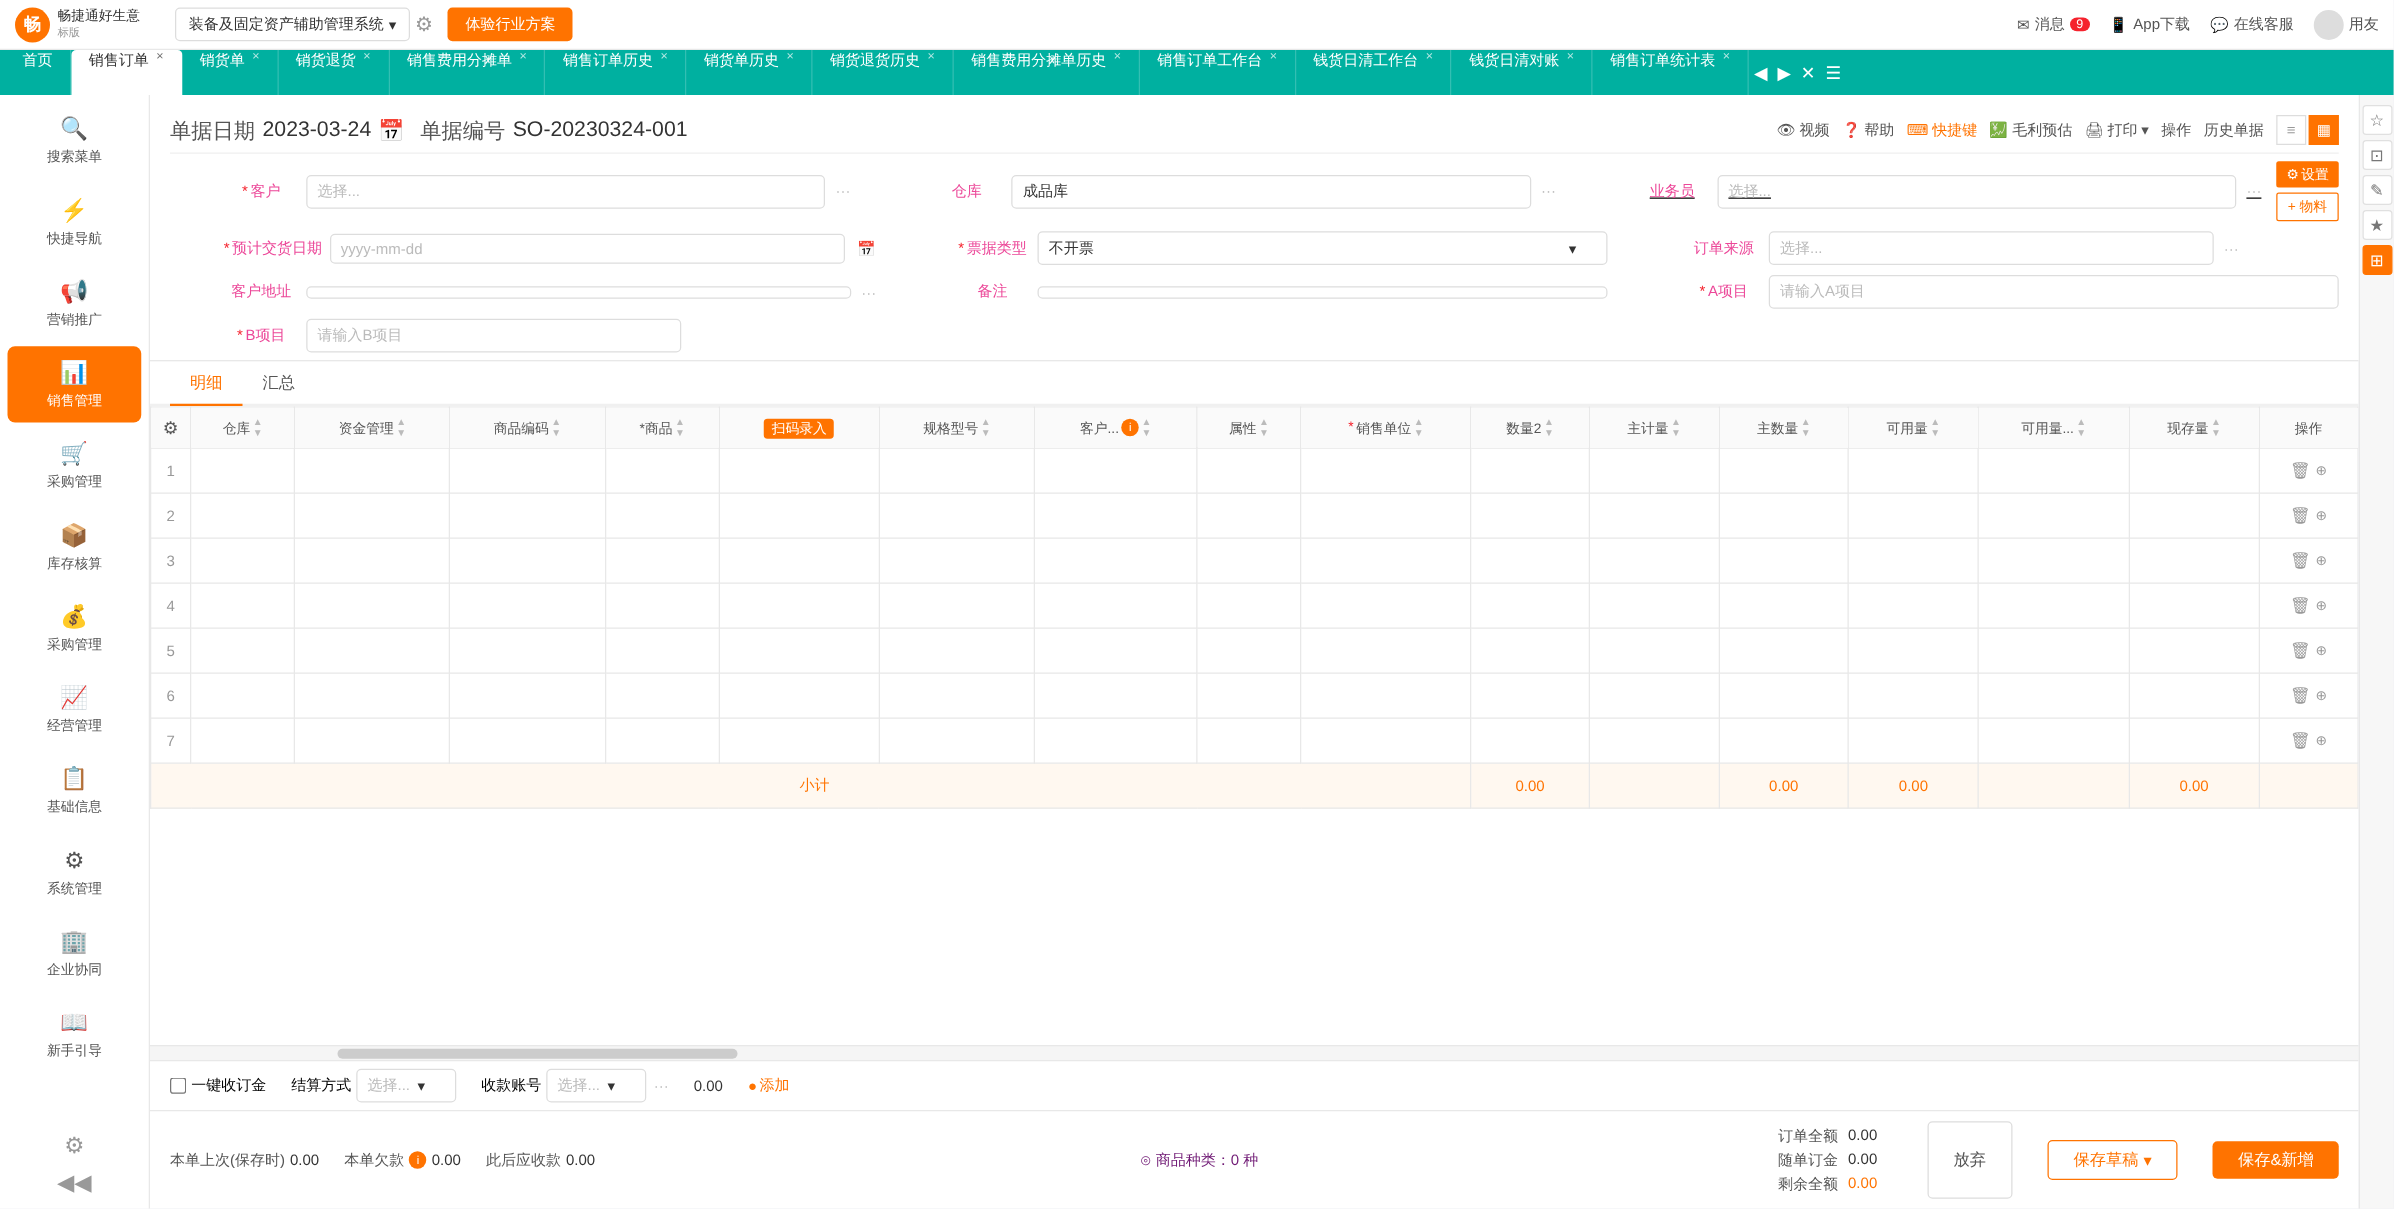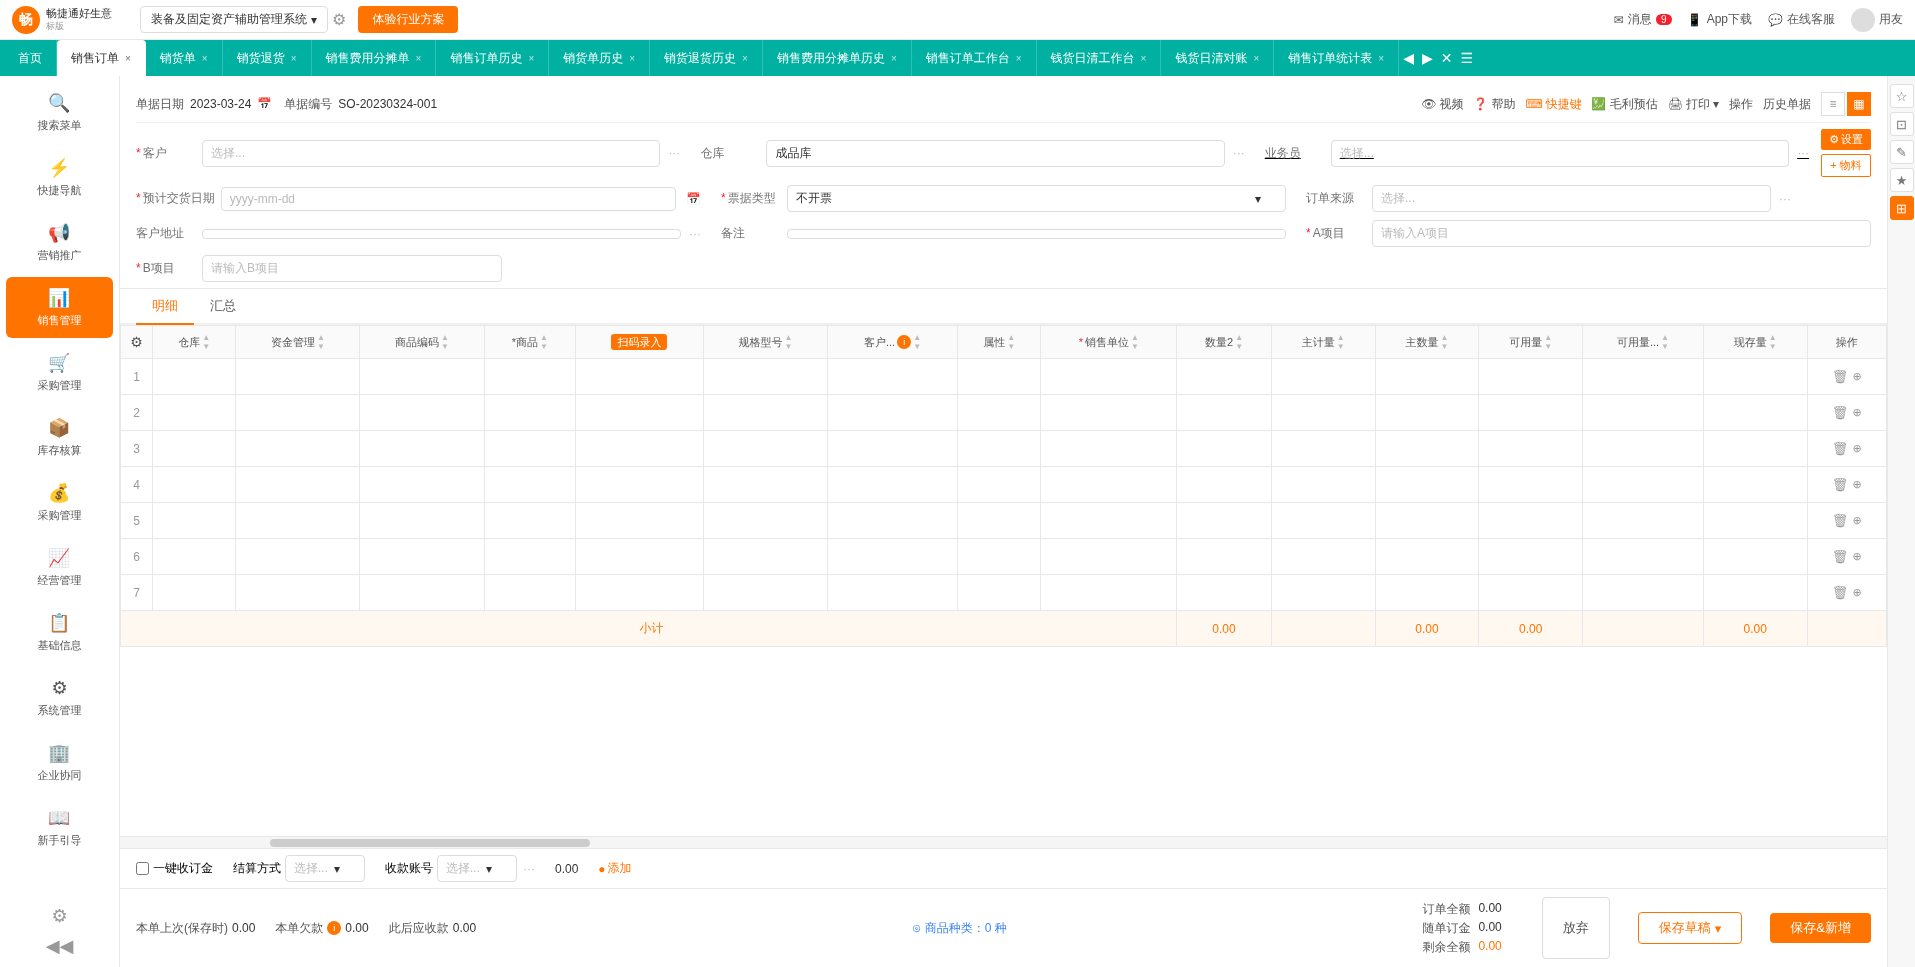--- a/index.html
+++ b/index.html
@@ -52,21 +52,21 @@
 
     
     .nav-tabs {
       height: 36px;
       background: #00b0a0;
       display: flex; align-items: center;
       padding: 0 4px;
       overflow: hidden;
     }
     .nav-tab {
-      padding: 0 14px; height: 36px; display: flex; align-items: center;
+      padding: 0 14px; height: 36px; display: flex; align-items: flex-start;
       color: #fff; font-size: 12px; cursor: pointer; white-space: nowrap;
       border-right: 1px solid rgba(255,255,255,0.2);
       position: relative;
     }
     .nav-tab.active {
       background: #fff; color: #333; border-radius: 4px 4px 0 0;
     }
     .nav-tab .close-x { margin-left: 6px; font-size: 10px; opacity: 0.7; }
 
     
@@ -100,35 +100,35 @@
       background: #fff;
       padding: 10px 16px 0;
       border-bottom: 1px solid #e8e8e8;
     }
 
     
     .toolbar-row {
       display: flex; align-items: center; justify-content: space-between;
       padding: 6px 0; border-bottom: 1px solid #f0f0f0; margin-bottom: 6px;
     }
-    .toolbar-left { display: flex; align-items: center; gap: 12px; font-size: 12px; color: #555; }
+    .toolbar-left { display: flex; align-items: center; gap: 12px; font-size: 17px; color: #555; }
     .toolbar-field { display: flex; align-items: center; gap: 6px; }
     .field-label { color: #555; }
     .field-value { color: #333; font-weight: 500; }
     .toolbar-right { display: flex; align-items: center; gap: 10px; font-size: 12px; color: #555; }
     .toolbar-btn { cursor: pointer; display: flex; align-items: center; gap: 3px; color: #555; }
     .toolbar-btn.orange { color: #ff7300; }
     .view-btns { display: flex; gap: 2px; }
     .view-btn { width: 24px; height: 24px; border: 1px solid #ddd; display: flex; align-items: center; justify-content: center; cursor: pointer; color: #999; }
     .view-btn.active { background: #ff7300; color: #fff; border-color: #ff7300; }
 
     
     .form-row { display: flex; align-items: center; gap: 0; margin-bottom: 8px; }
     .form-group { display: flex; align-items: center; gap: 6px; flex: 1; }
-    .form-label { color: #737373; white-space: nowrap; min-width: 60px; text-align: left; }
+    .form-label { color: #ec4899; white-space: nowrap; min-width: 60px; text-align: center; margin-left: 43px; }
     .required::before { content: '*'; color: #f5222d; margin-right: 2px; }
     .form-input {
       border: 1px solid #ddd; border-radius: 4px; padding: 4px 8px;
       font-size: 12px; color: #333; background: #fff;
       min-width: 120px; cursor: pointer;
     }
     .form-input.placeholder { color: #bbb; }
     .form-dots { color: #bbb; cursor: pointer; margin-left: 2px; }
     .select-input {
       border: 1px solid #ddd; border-radius: 4px; padding: 4px 24px 4px 8px;
@@ -193,21 +193,21 @@
     }
     .footer-stat { display: flex; align-items: center; gap: 4px; font-size: 12px; color: #555; margin-right: 20px; }
     .footer-stat-val { color: #333; font-weight: 500; }
     .footer-right { margin-left: auto; display: flex; align-items: center; gap: 28px; }
     .footer-summary { display: flex; flex-direction: column; align-items: flex-end; gap: 2px; font-size: 12px; color: #555; margin-right: 12px; }
     .summary-row { display: flex; gap: 8px; }
     .summary-val { color: #333; font-weight: 500; }
     .btn-abandon { border: 1px solid #ddd; background: #fff; padding: 21px 20px; border-radius: 4px; cursor: pointer; font-size: 13px; color: #555; }
     .btn-save-draft { border: 1px solid #ff7300; background: #fff; padding: 6px 20px; border-radius: 4px; cursor: pointer; font-size: 13px; color: #ff7300; display: flex; align-items: center; gap: 4px; }
     .btn-save-new { background: #ff7300; color: #fff; padding: 6px 20px; border-radius: 4px; border: none; cursor: pointer; font-size: 13px; }
-    .goods-count { margin-left: auto; font-size: 12px; color: #3b82f6; }
+    .goods-count { margin-left: auto; font-size: 12px; color: #701a75; }
 
     
     .right-mini-toolbar {
       width: 28px; background: #f7f7f7; border-left: 1px solid #e8e8e8;
       display: flex; flex-direction: column; align-items: center; gap: 4px; padding-top: 8px;
     }
     .mini-btn { width: 24px; height: 24px; border: 1px solid #e0e0e0; background: #fff; border-radius: 3px; display: flex; align-items: center; justify-content: center; cursor: pointer; color: #777; font-size: 13px; }
     .mini-btn.orange { background: #ff7300; color: #fff; border-color: #ff7300; }
 
     

